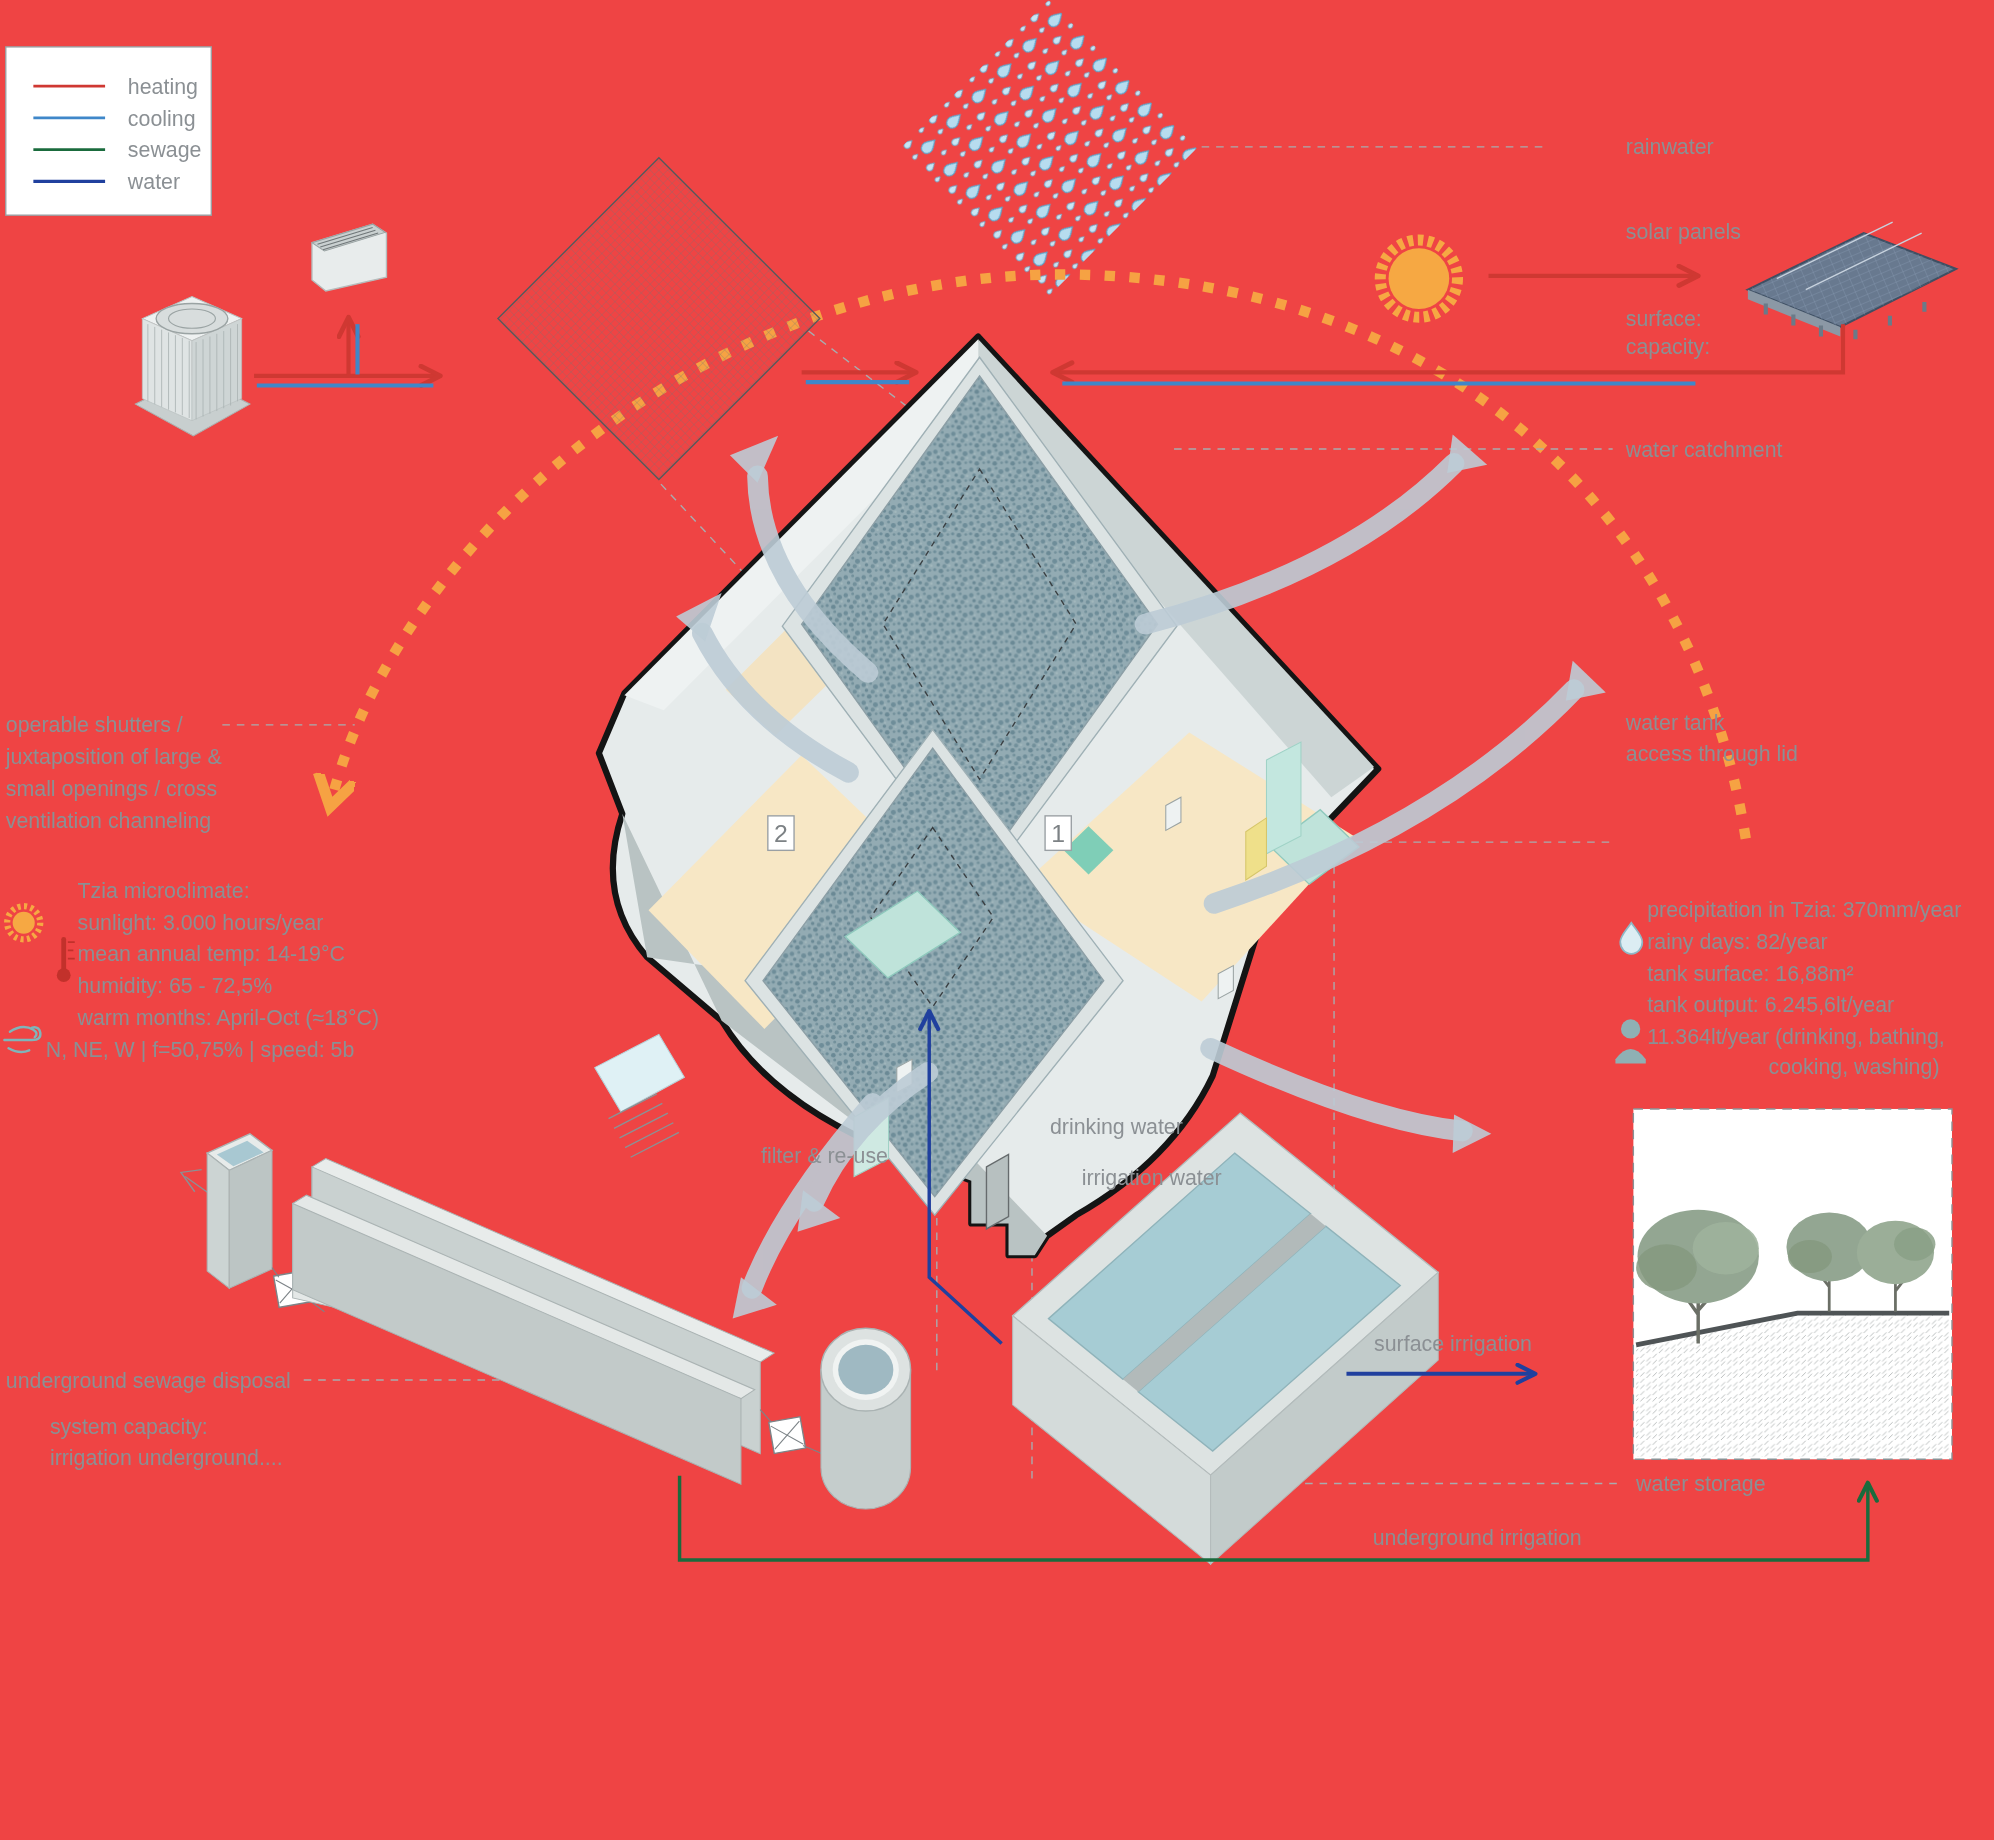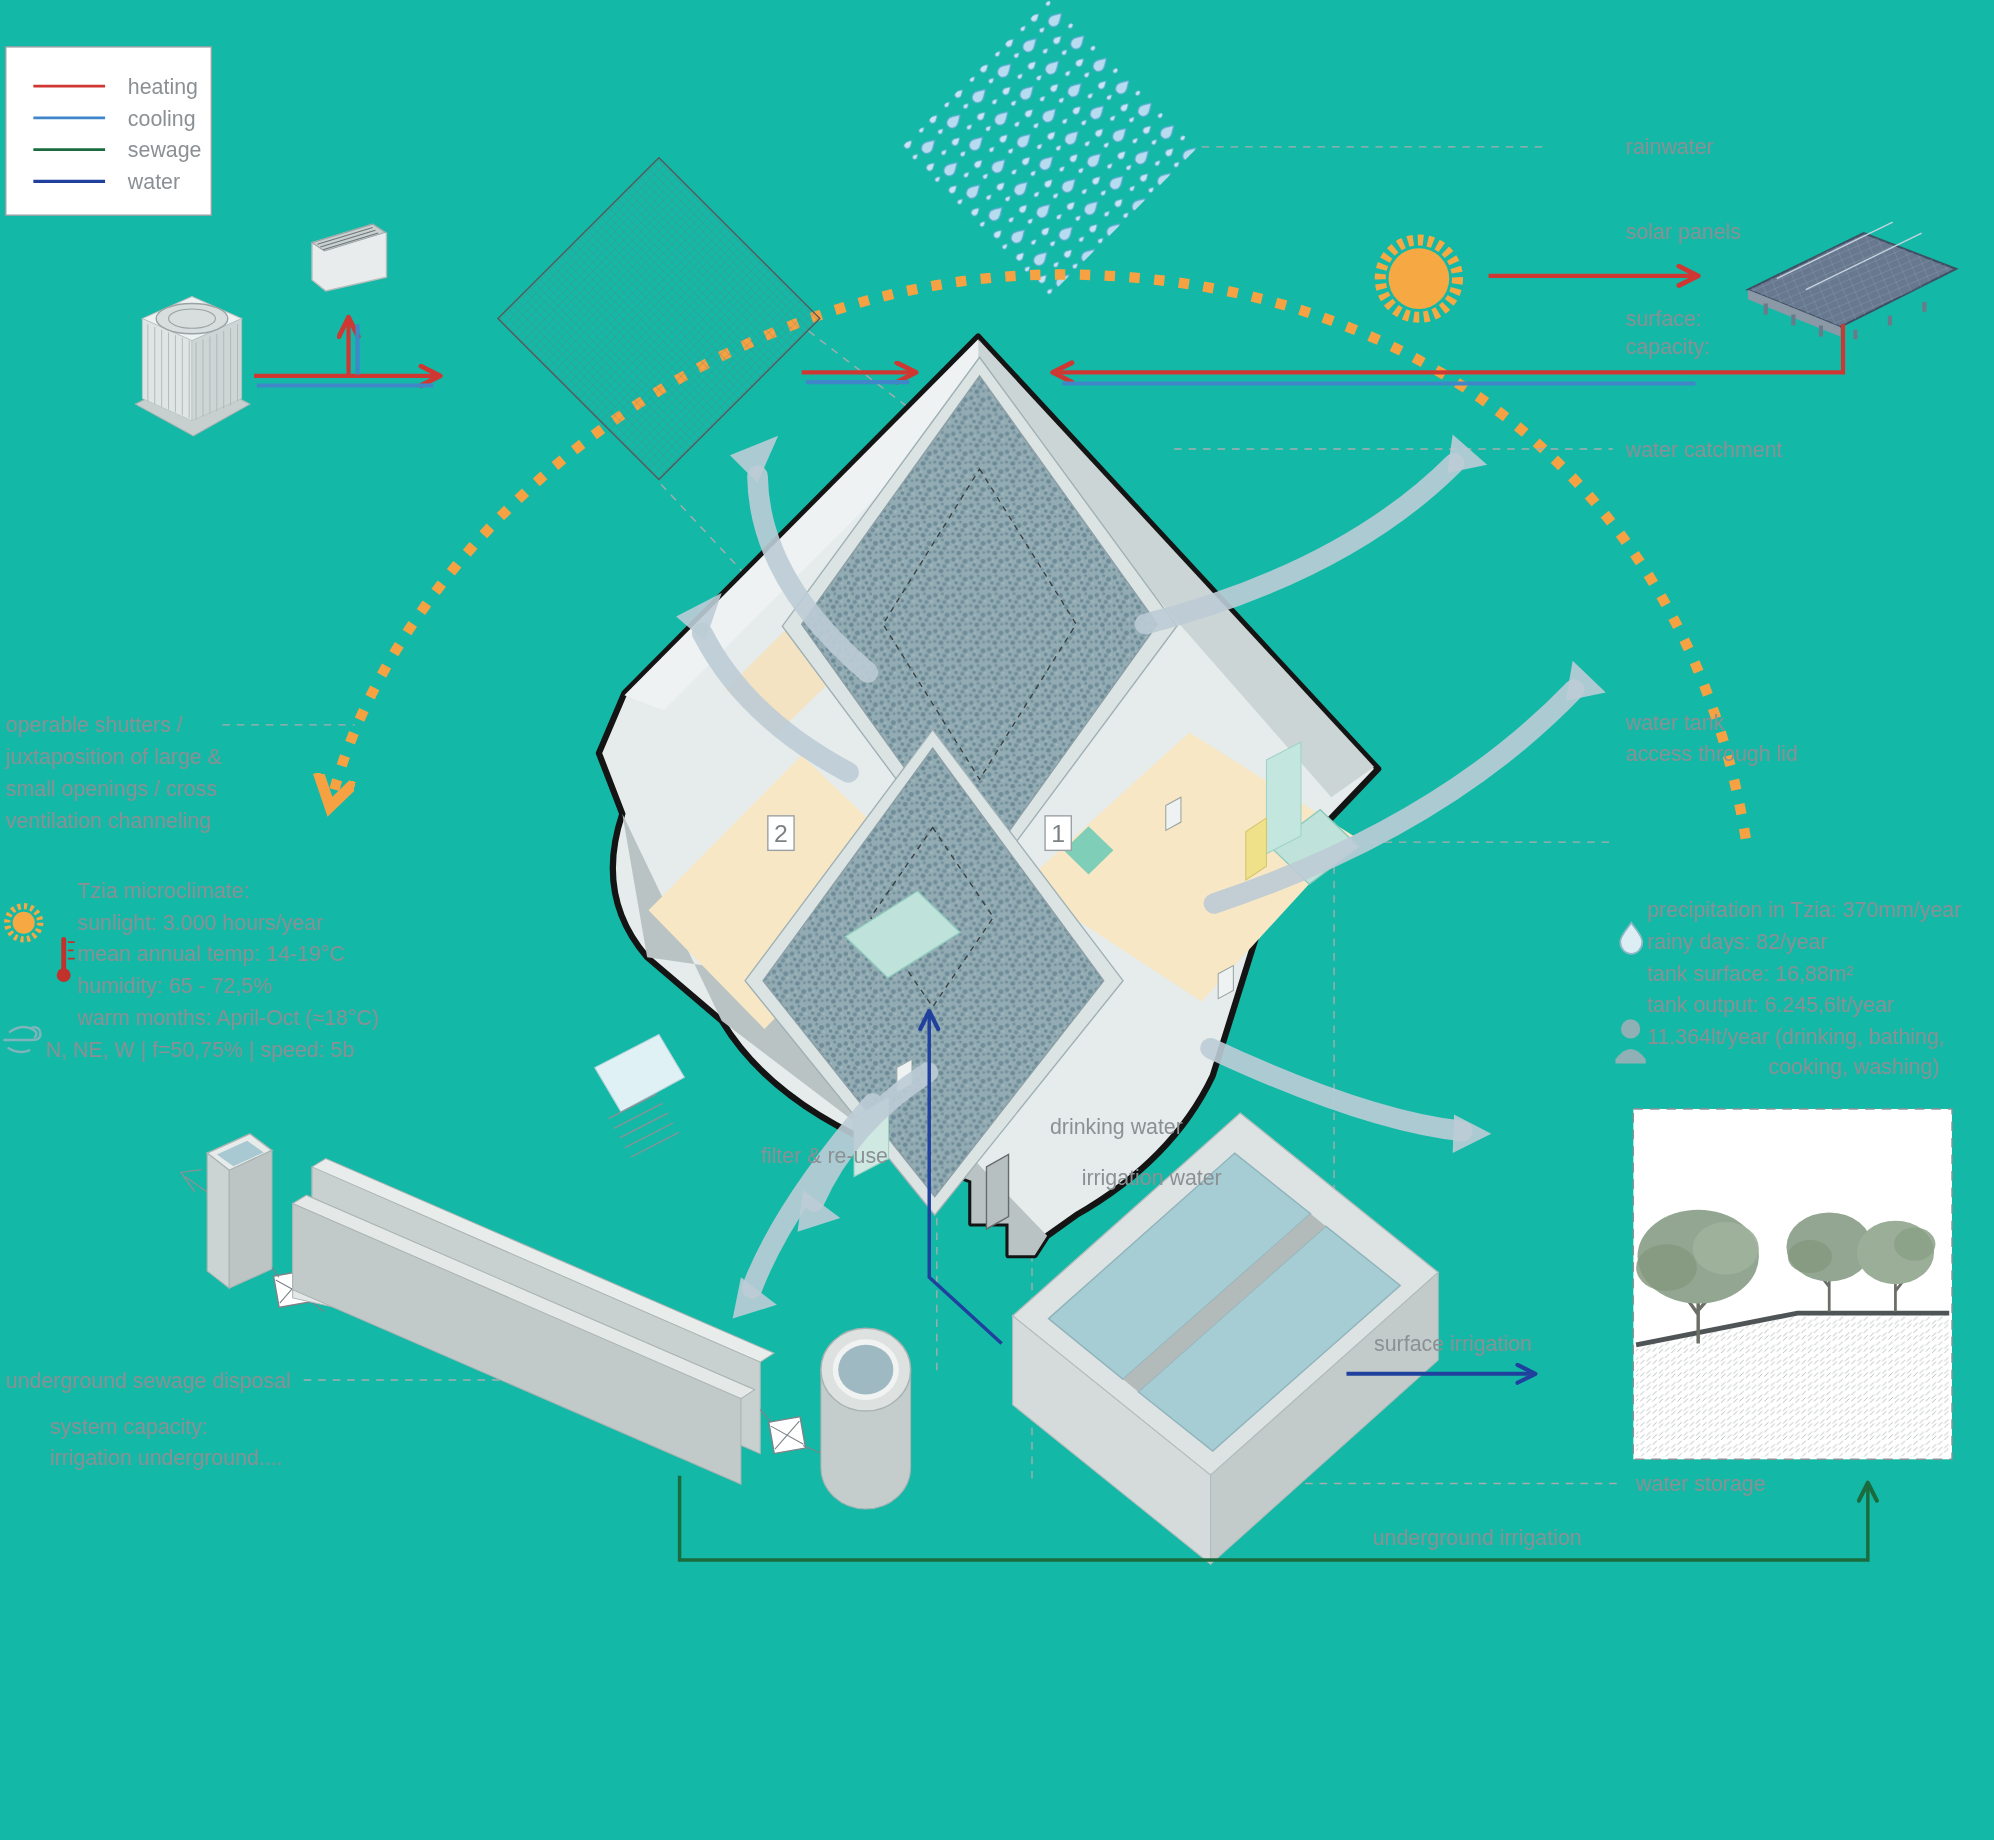--- a/index.html
+++ b/index.html
@@ -1,17 +1,17 @@
 <!DOCTYPE html>
 <html style="font-size:11px"><head>
 <meta charset="utf-8">
 <style>
   html,body{margin:0;padding:0;background:#ffffff;}
   body{font-family:"Liberation Sans", sans-serif;}
-  #stage{position:relative;width:1995px;height:1840px;background:#14b8a6;overflow:hidden;}
+  #stage{position:relative;width:1995px;height:1840px;background:#ef4444;overflow:hidden;}
   svg{position:absolute;left:0;top:0;}
   text{font-family:"Liberation Sans", sans-serif;fill:#8b9094;}
   .lbl{font-size:31px;}
   .leg{font-size:31px;}
   .mark{font-size:36px;fill:#7d8285;}
 </style>
 </head>
 <body>
 
 <div id="stage">

